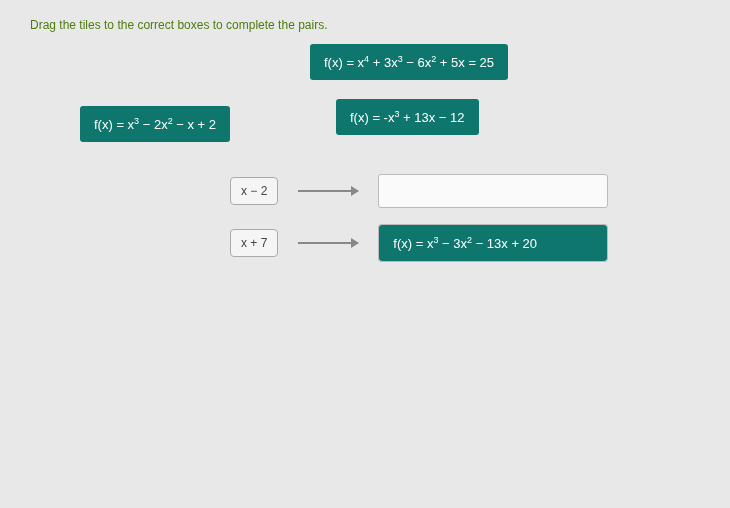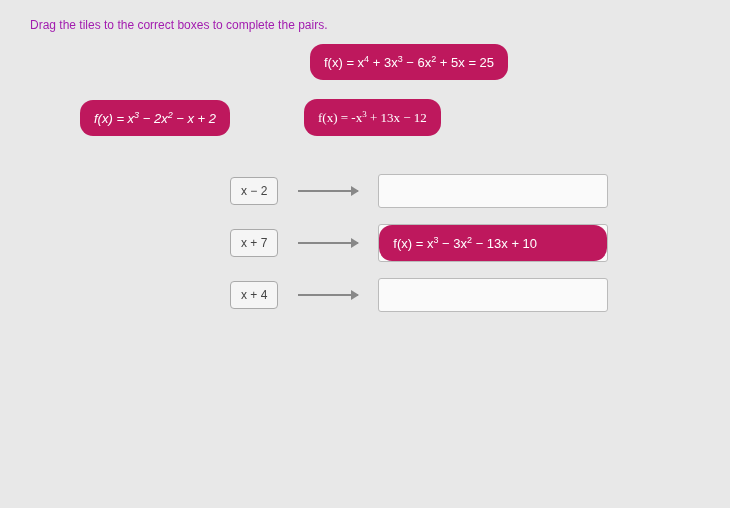--- a/index.html
+++ b/index.html
@@ -5,29 +5,29 @@
     * { box-sizing: border-box; margin: 0; padding: 0; }
     body {
       font-family: Arial, Helvetica, sans-serif;
       background: #e8e8e8;
       width: 730px;
       height: 508px;
       padding: 18px 30px;
       color: #555;
       font-size: 13px;
     }
-    .instructions { margin-bottom: 12px; color: #a21caf; font-size: 12px; }
+    .instructions { margin-bottom: 12px; color: #4d7c0f; font-size: 12px; }
     .instructions p { margin-bottom: 10px; }
     .tiles-area { position: relative; height: 120px; margin-bottom: 10px; }
     .tile {
       position: absolute;
-      background: #be185d;
+      background: #0f766e;
       color: #fff;
       padding: 10px 14px;
-      border-radius: 13px;
+      border-radius: 3px;
       font-size: 13px;
       cursor: move;
       white-space: nowrap;
     }
     .tile sup { font-size: 9px; vertical-align: super; }
     .match-rows { margin-left: 200px; }
     .match-row {
       display: flex;
       align-items: center;
       margin-bottom: 16px;
@@ -78,46 +78,41 @@
 <body>
 
 <div class="instructions">
   <p>Drag the tiles to the correct boxes to complete the pairs.</p>
 </div>
 
 <div class="tiles-area">
   <div class="tile" style="top:0; left:280px;">
     <span>f(x) = x</span><sup>4</sup><span> + 3x</span><sup>3</sup><span> − 6x</span><sup>2</sup><span> + 5x = 25</span>
   </div>
-  <div class="tile" style="top:56px; left:50px;font-style:italic;">
+  <div class="tile" style="top:62px; left:50px;">
     <span>f(x) = x</span><sup>3</sup><span> − 2x</span><sup>2</sup><span> − x + 2</span>
   </div>
-  <div class="tile" style="top:55px; left:274px;font-family:Liberation Serif, serif;">
+  <div class="tile" style="top:55px; left:306px;">
     <span>f(x) = -x</span><sup>3</sup><span> + 13x − 12</span>
   </div>
 </div>
 
 <div class="match-rows">
 
   <div class="match-row">
     <div class="factor-box">x − 2</div>
     <div class="arrow"></div>
     <div class="drop-zone"></div>
   </div>
 
   <div class="match-row">
     <div class="factor-box">x + 7</div>
     <div class="arrow"></div>
     <div class="drop-zone">
       <div class="tile">
-        <span>f(x) = x</span><sup>3</sup><span> − 3x</span><sup>2</sup><span> − 13x + 10</span>
+        <span>f(x) = x</span><sup>3</sup><span> − 3x</span><sup>2</sup><span> − 13x + 20</span>
       </div>
     </div>
   </div>
 
-  <div class="match-row">
-    <div class="factor-box">x + 4</div>
-    <div class="arrow"></div>
-    <div class="drop-zone"></div>
-  </div>
 
 
 </div>
 
 </body></html>

